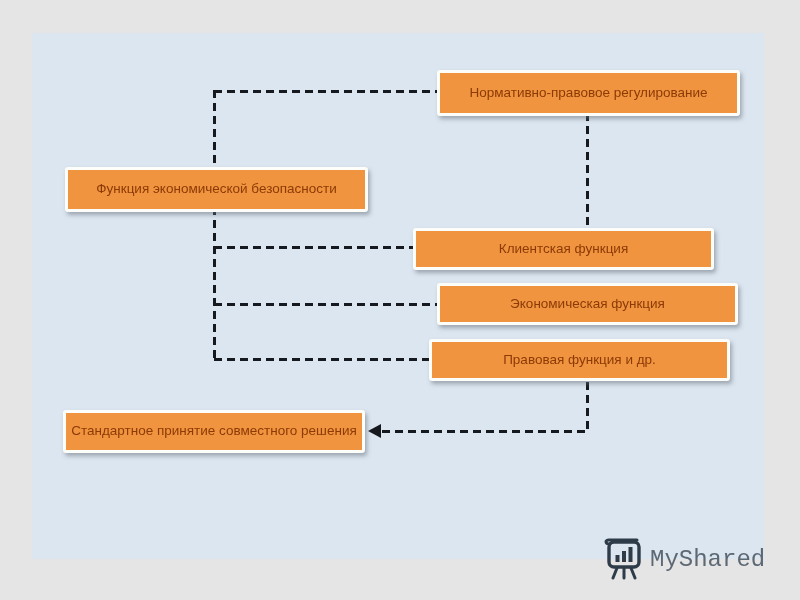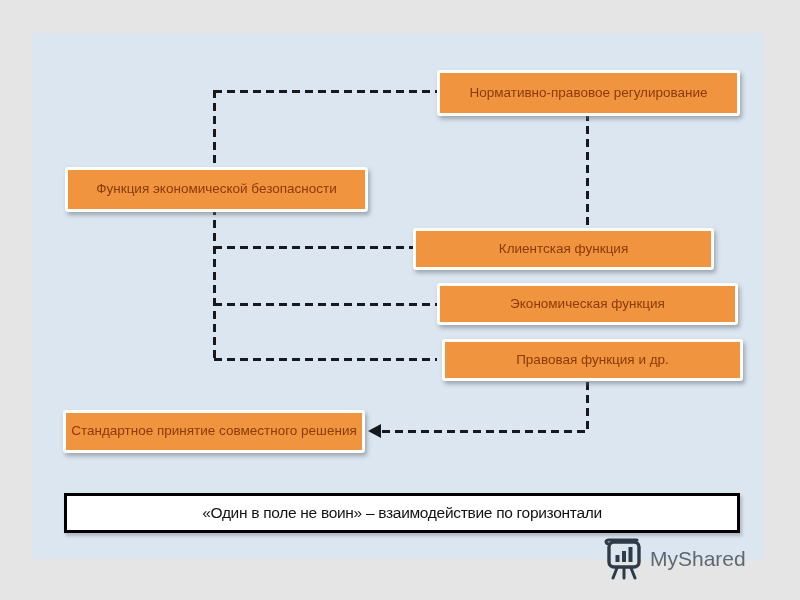--- a/index.html
+++ b/index.html
@@ -44,21 +44,21 @@
     display: flex; align-items: center; justify-content: center;
     text-align: center;
     color: #8c3a06;
     font-size: 13.5px;
     line-height: 1.1;
   }
   #node-normative      { left: 437px; top:  70px; width: 303px; height: 46px; }
   #node-econ-security  { left:  65px; top: 167px; width: 303px; height: 45px; }
   #node-client         { left: 413px; top: 228px; width: 301px; height: 42px; }
   #node-economic       { left: 437px; top: 283px; width: 301px; height: 42px; }
-  #node-legal          { left: 442px; top: 339px; width: 301px; height: 42px; }
+  #node-legal          { left: 429px; top: 339px; width: 301px; height: 42px; }
   #node-standard       { left:  63px; top: 410px; width: 302px; height: 43px; align-items: center; }
   
   .caption-bar {
     position: absolute; z-index: 2;
     left: 64px; top: 493px;
     width: 676px; height: 40px;
     background: #ffffff;
     border: 3px solid #000000;
     box-shadow: 2px 3px 3px rgba(104,114,128,0.4);
     display: flex; align-items: center; justify-content: center;
@@ -71,22 +71,23 @@
   .logo {
     position: absolute; z-index: 3;
     left: 601px; top: 538px;
     display: flex; align-items: center;
     gap: 5px;
     cursor: pointer;
     text-decoration: none;
   }
   .logo-text {
     color: #5d6875;
-    font-size: 21px;
+    font-size: 24px;
     letter-spacing: 0px;
+    font-family: Liberation Mono, monospace;
   }
 </style>
 </head>
 <body>
 
 <div id="canvas">
 
   <div class="slide-bg"></div>
 
   <div class="conn h" style="left:214px; top:90px;  width:223px;"></div>
@@ -111,23 +112,20 @@
   <div class="node" id="node-economic">
     <span>Экономическая функция</span>
   </div>
   <div class="node" id="node-legal">
     <span>Правовая функция и др.</span>
   </div>
   <div class="node" id="node-standard">
     <span>Стандартное принятие совместного решения</span>
   </div>
 
-  <div class="caption-bar">
-    <span>«Один в поле не воин» – взаимодействие по горизонтали</span>
-  </div>
 
   <a class="logo">
     <svg width="44" height="42" viewBox="0 0 44 42">
 
       <path d="M9 6 C 4 6 3.5 1.5 8.5 2 L 36 2" fill="none" stroke="#2e3b49" stroke-width="3" stroke-linecap="round"></path>
 
       <rect x="8" y="4" width="30" height="25" rx="5" fill="none" stroke="#2e3b49" stroke-width="3.4"></rect>
 
       <rect x="14.5" y="17" width="4" height="7" fill="#2e3b49"></rect>
       <rect x="21" y="13" width="4" height="11" fill="#2e3b49"></rect>

